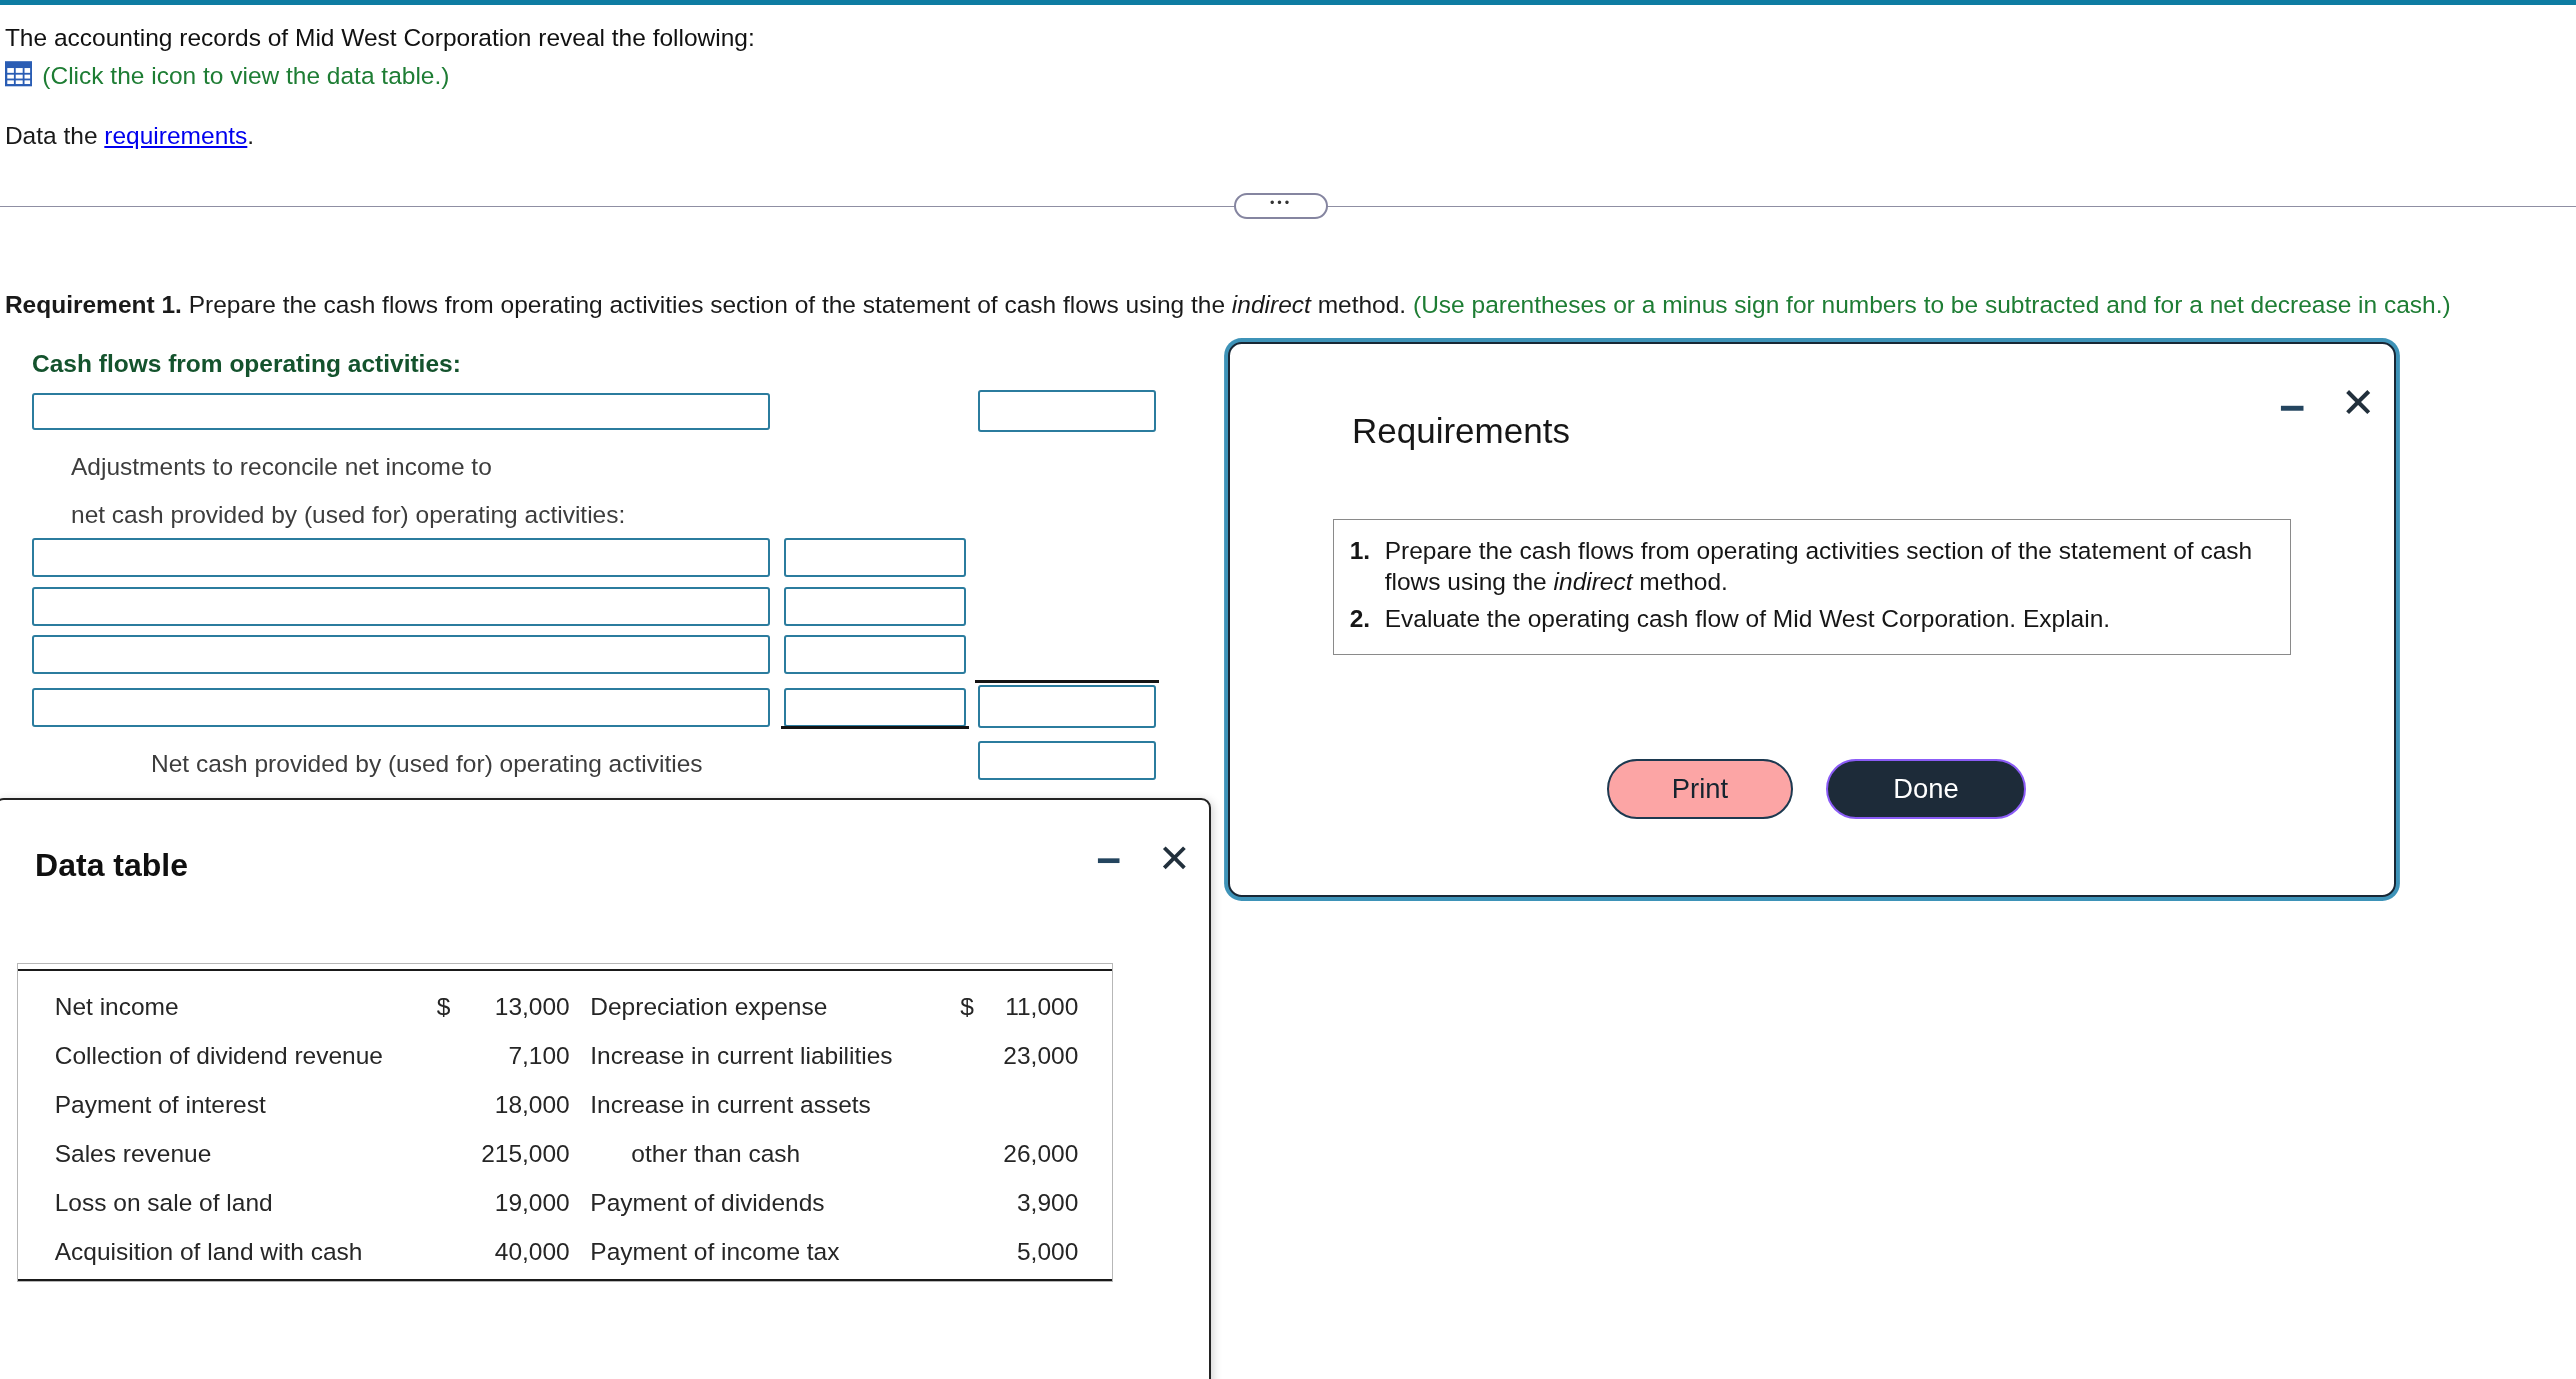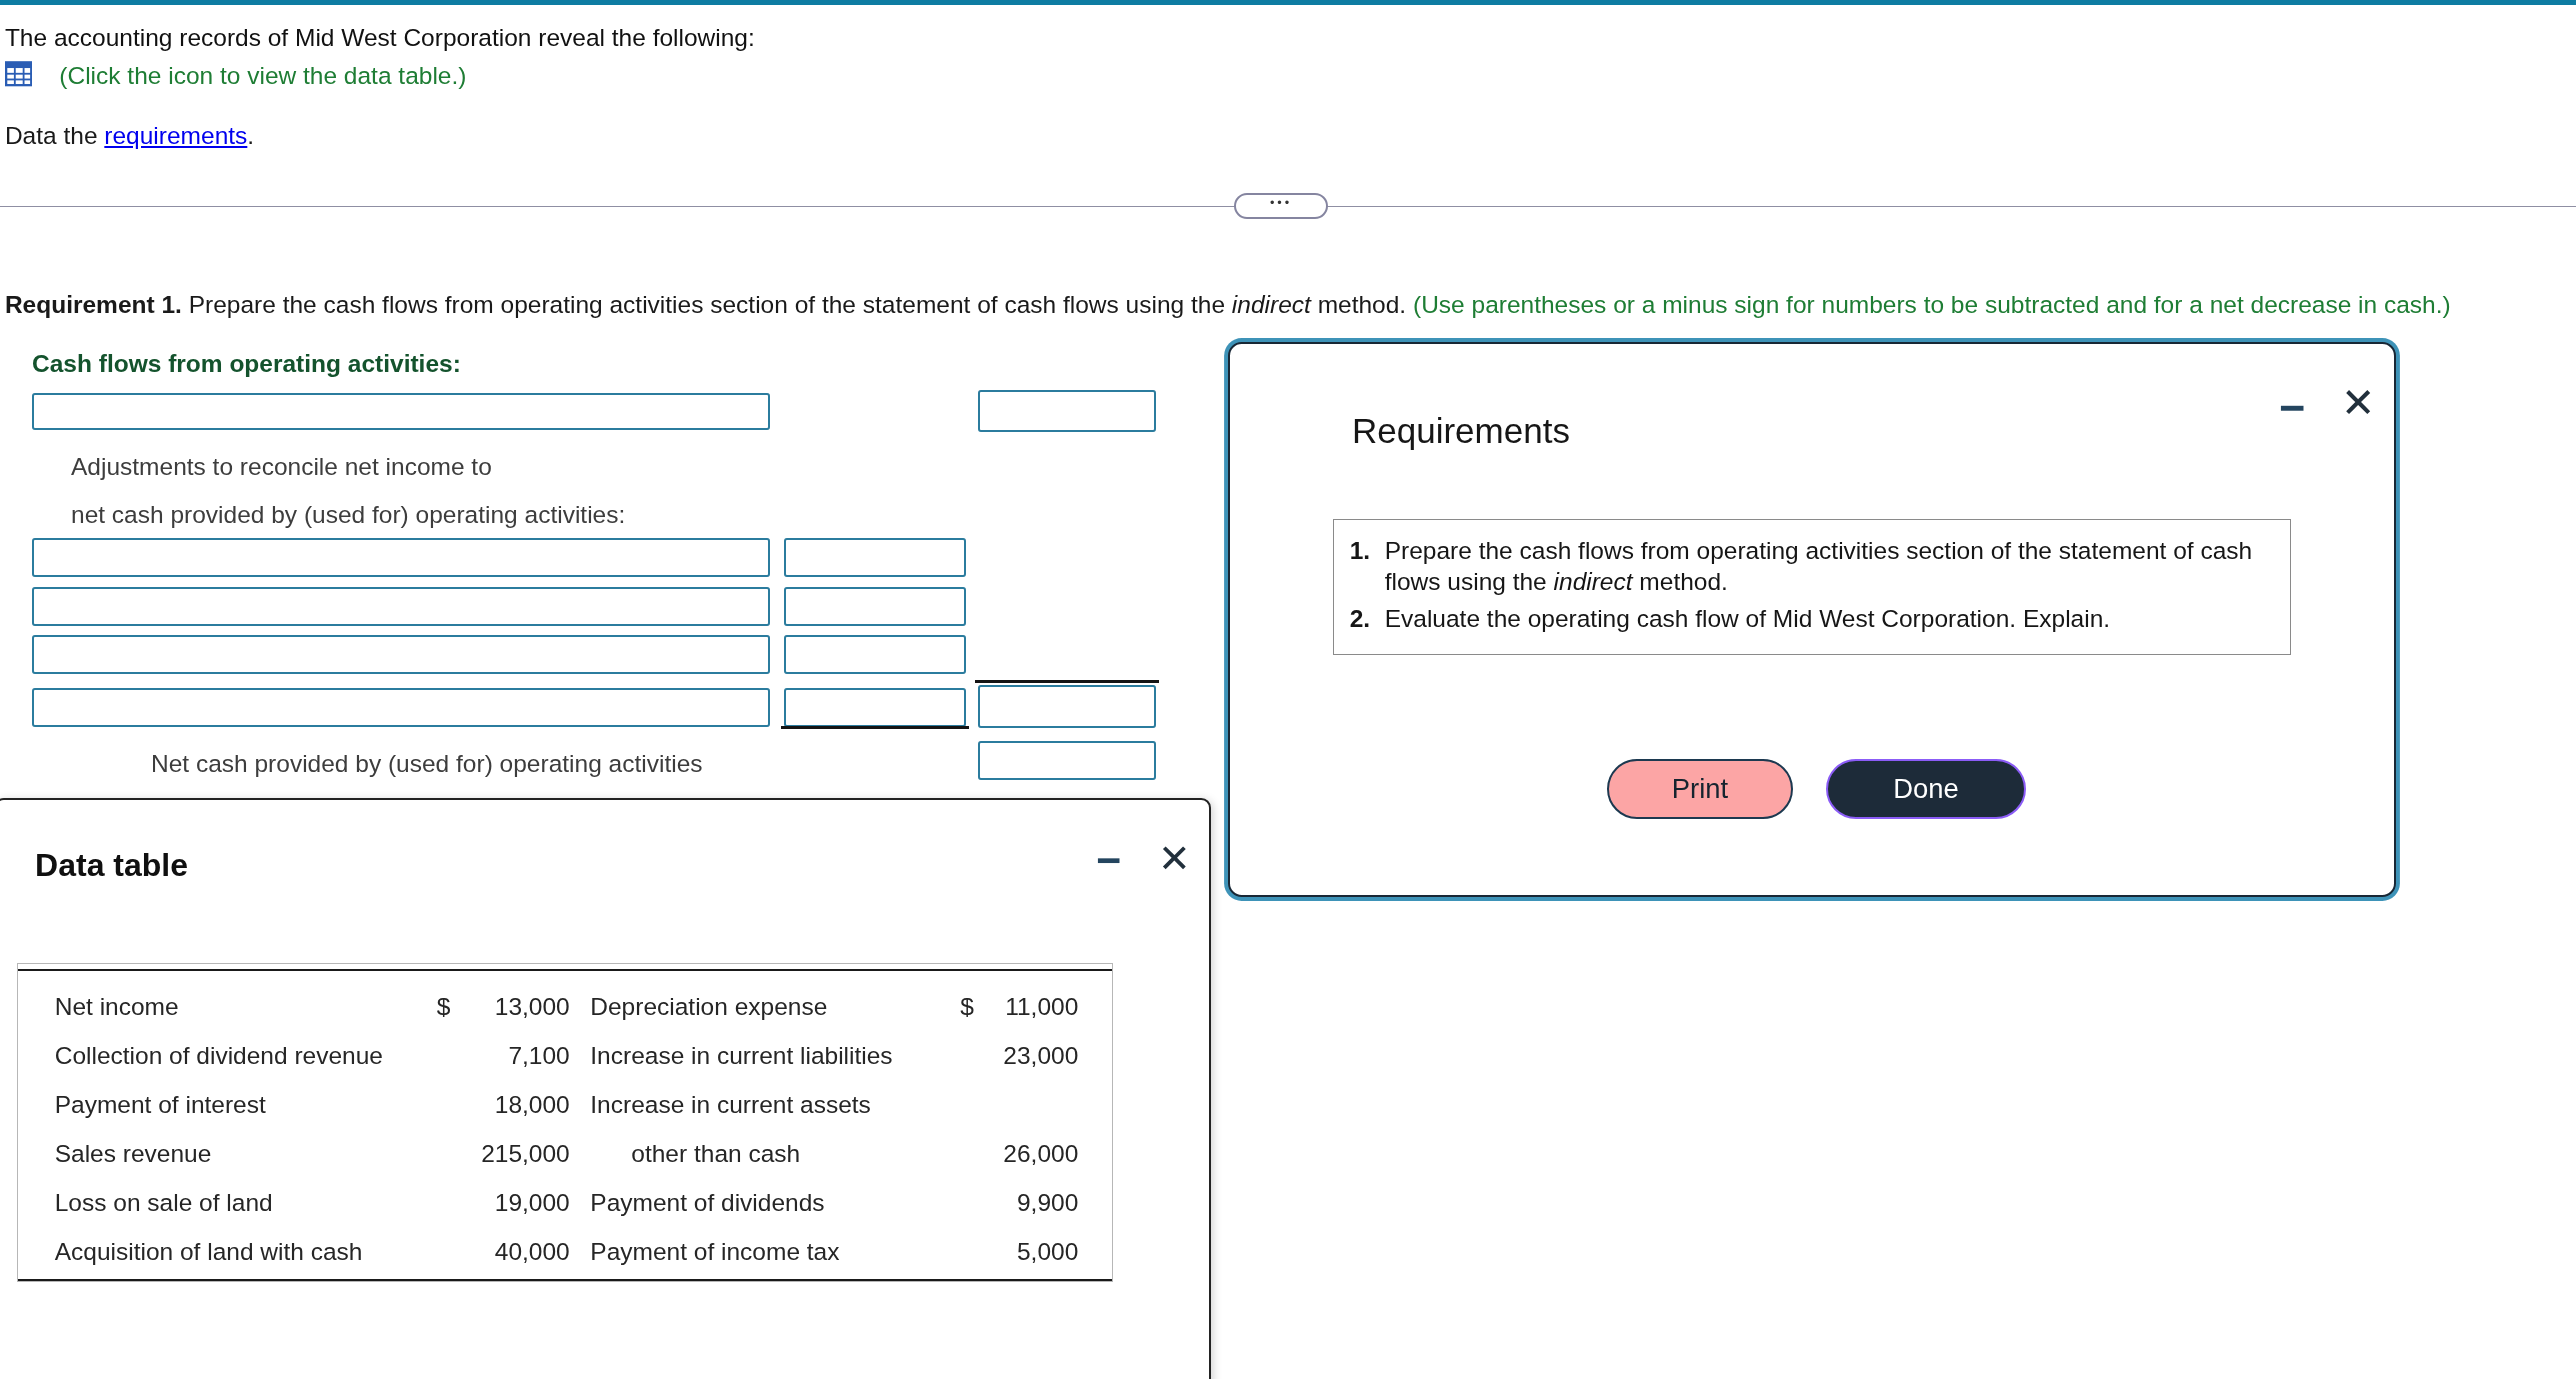--- a/index.html
+++ b/index.html
@@ -11,21 +11,21 @@
   .bold{font-weight:700}
   .ital{font-style:italic}
   .green{color:#1e7d34}
   .nowrap{white-space:nowrap}
 
   
   .top-accent{left:0;top:0;width:100%;height:4.9px;background:#0e7ca2}
 
   
   .intro{left:4.9px;top:22.5px;color:#111}
-  .hint-row{left:4.9px;top:61px;display:flex;align-items:center;gap:27px}
+  .hint-row{left:4.9px;top:61px;display:flex;align-items:center;gap:10px}
   .hint-row .hint{font-size:24.5px;color:#1e7d34;cursor:pointer}
   .read-row{left:4.9px;top:121px}
   .req-link{color:#0000EE;text-decoration:underline;cursor:pointer}
 
   
   .divider{left:0;top:206px;width:100%;border-top:1px solid #8f8fa3}
   .divider-pill{left:1234px;top:193px;width:94px;height:25.5px;border:2px solid #8585a0;
     border-radius:13.7px;background:#fff;display:flex;align-items:center;justify-content:center;
     font-size:12.7px;letter-spacing:2.9px;color:#333;cursor:pointer;padding-bottom:5.9px}
 
@@ -178,21 +178,21 @@
         <span class="cell-val">26,000</span>
       </div>
 
       <div class="dt-row">
         <span>Loss on sale of land</span>
         <span></span>
         <span class="cell-val">19,000</span>
         <span></span>
         <span>Payment of dividends</span>
         <span></span>
-        <span class="cell-val">9,900</span>
+        <span class="cell-val">3,900</span>
       </div>
 
       <div class="dt-row">
         <span>Acquisition of land with cash</span>
         <span></span>
         <span class="cell-val">40,000</span>
         <span></span>
         <span>Payment of income tax</span>
         <span></span>
         <span class="cell-val">5,000</span>

